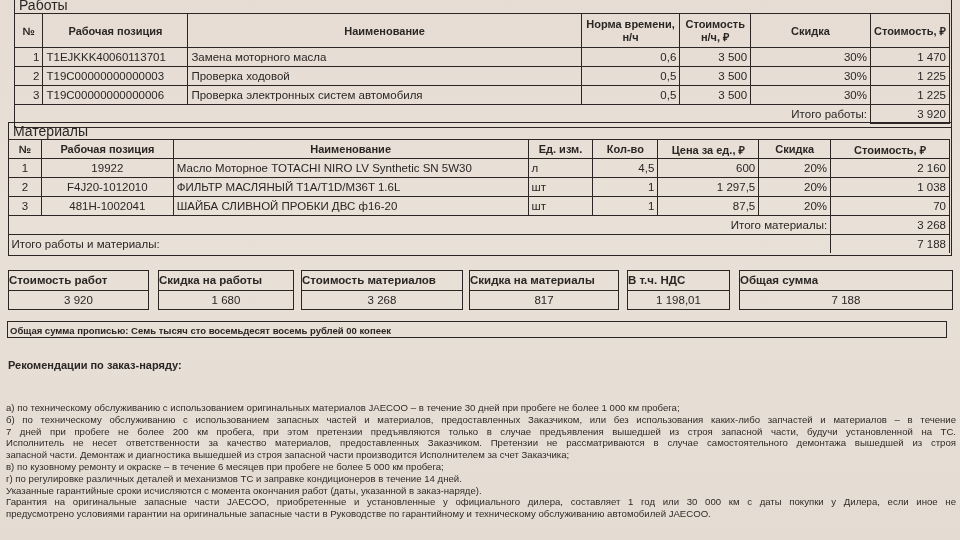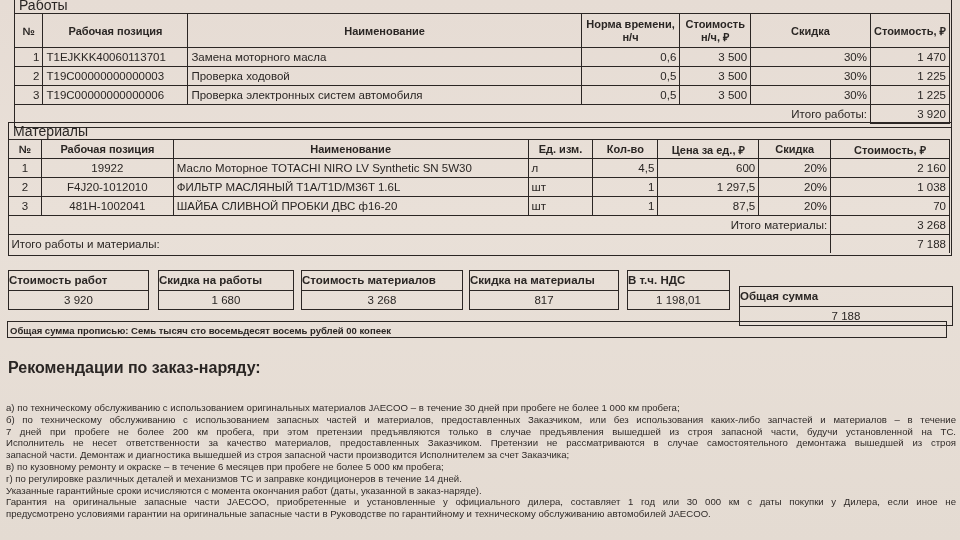--- a/index.html
+++ b/index.html
@@ -26,21 +26,21 @@
     }
     .grid th { font-weight:bold; font-size:11px; text-align:center; }
     .r { text-align:right; }
     .c { text-align:center; }
     .sumbox {
       position:absolute; border:1.5px solid #2b2624; top:270px; height:38px;
     }
     .sumbox .h { height:19px; line-height:19px; text-align:left; font-weight:bold; font-size:11.5px; border-bottom:1.3px solid #2b2624; }
     .sumbox .v { height:18px; line-height:18px; text-align:center; font-size:11.5px; }
     .words { position:absolute; left:7px; top:321px; width:940px; height:17px; border:1.5px solid #2b2624; font-size:9.5px; font-weight:bold; line-height:17px; padding-left:2px; box-sizing:border-box;}
-    .rec-title { position:absolute; left:8px; top:359px; font-size:16px; font-weight:bold; }
+    .rec-title { position:absolute; left:8px; top:359px; font-size:11px; font-weight:bold; }
     .rec { position:absolute; left:6px; top:402px; width:950px; font-size:9.6px; line-height:11.8px; color:#2f2a28; }
     .rec p { margin:0; white-space:nowrap; overflow:hidden; }
     .just { text-align:justify; text-align-last:justify; white-space:normal !important; }
   </style>
 </head>
 <body>
 
 <div class="paper">
 
   <div class="sec" style="left:14px; top:-4px; width:936px; height:130px;">
@@ -180,21 +180,21 @@
     <div class="v">3 268</div>
   </div>
   <div class="sumbox" style="left:469px; width:148px;">
     <div class="h">Скидка на материалы</div>
     <div class="v">817</div>
   </div>
   <div class="sumbox" style="left:627px; width:101px;">
     <div class="h">В т.ч. НДС</div>
     <div class="v">1 198,01</div>
   </div>
-  <div class="sumbox" style="left:739px; width:212px;margin-top:16px;">
+  <div class="sumbox" style="left:739px; width:212px;">
     <div class="h">Общая сумма</div>
     <div class="v">7 188</div>
   </div>
 
   <div class="words">Общая сумма прописью: Семь тысяч сто восемьдесят восемь рублей 00 копеек</div>
 
   <div class="rec-title">Рекомендации по заказ-наряду:</div>
 
   <div class="rec">
     <p>а) по техническому обслуживанию с использованием оригинальных материалов JAECOO – в течение 30 дней при пробеге не более  1 000 км пробега;</p>

